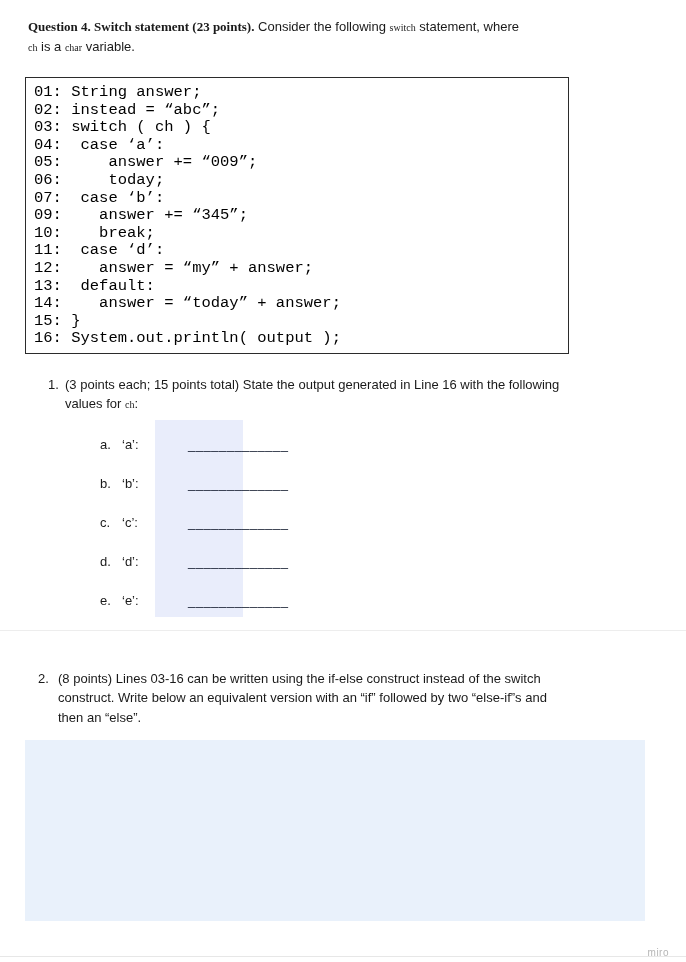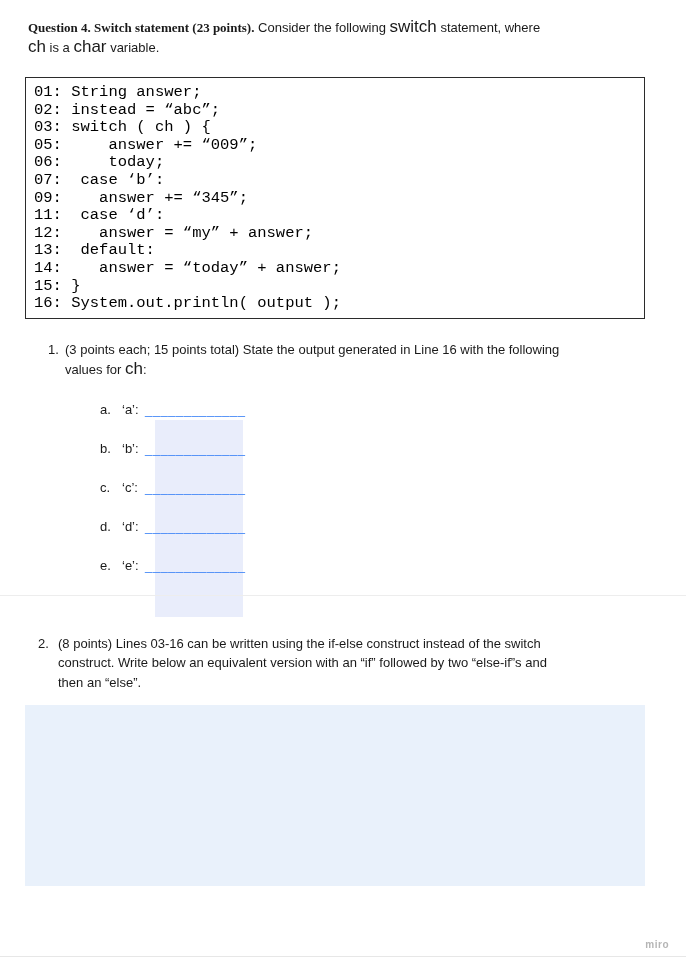--- a/index.html
+++ b/index.html
@@ -15,27 +15,27 @@
     overflow: hidden;
   }
   .layer { position: relative; z-index: 1; }
 
   .intro {
     margin: 17px 30px 0 28px;
     line-height: 19px;
   }
   .intro b { font-weight: bold; font-family: Liberation Serif, serif; }
   .mono {
-    font-family: Liberation Sans, sans-serif;
-    font-size: 17px;
+    font-family: Liberation Serif, serif;
+    font-size: 10px;
   }
 
   .code-box {
     margin: 20px 0 0 25px;
-    width: 620px;
+    width: 544px;
     border: 1px solid #2b2b2b;
     padding: 6px 8px 5px 8px;
     font-family: "Liberation Mono", monospace;
     font-size: 15.5px;
     line-height: 17.6px;
     color: #000000;
     background: #ffffff;
   }
   .code-line { white-space: pre; }
 
@@ -49,21 +49,21 @@
   .q-text { flex: 1; }
 
   .answers { margin: 10px 0 0 100px; }
   .ans-row {
     height: 39px;
     display: flex;
     align-items: center;
   }
   .ans-label { width: 22px; flex: none; }
   .ans-char  { width: 23px; flex: none; }
-  .ans-blank { letter-spacing: 0.5px; color: #3b82f6; }
+  .ans-blank { letter-spacing: 0.5px; color: #0f172a; margin-left: 43px; }
 
   .divider {
     margin-top: 10px;
     width: 100%;
     border-top: 1px solid #ededed;
   }
 
   .q2 {
     margin: 38px 30px 0 38px;
     display: flex;
@@ -92,47 +92,48 @@
     position: absolute;
     left: 0;
     bottom: 5px;
     width: 100%;
     border-top: 1px solid #e7e7e7;
   }
 
   .miro {
     position: absolute;
     right: 17px;
-    bottom: 12px;
+    bottom: 4px;
     font-size: 10px;
     color: #b5b5b5;
     letter-spacing: 0.5px;
     z-index: 2;
-    font-weight: bold;
   }
 </style>
 </head>
 <body>
 
 <div class="page">
 
   <div class="highlight"></div>
 
   <div class="layer">
 
     <p class="intro"><b>Question 4. Switch statement (23 points).</b><span> Consider the following </span><span class="mono">switch</span><span> statement, where</span><br><span class="mono">ch</span><span> is a </span><span class="mono">char</span><span> variable.</span></p>
 
     <div class="code-box">
       <div class="code-line">01: String answer;</div>
       <div class="code-line">02: instead = “abc”;</div>
       <div class="code-line">03: switch ( ch ) {</div>
+      <div class="code-line">04:  case ‘a’:</div>
       <div class="code-line">05:     answer += “009”;</div>
       <div class="code-line">06:     today;</div>
       <div class="code-line">07:  case ‘b’:</div>
       <div class="code-line">09:    answer += “345”;</div>
+      <div class="code-line">10:    break;</div>
       <div class="code-line">11:  case ‘d’:</div>
       <div class="code-line">12:    answer = “my” + answer;</div>
       <div class="code-line">13:  default:</div>
       <div class="code-line">14:    answer = “today” + answer;</div>
       <div class="code-line">15: }</div>
       <div class="code-line">16: System.out.println( output );</div>
     </div>
 
     <div class="q1">
       <span class="q-num">1.</span>

